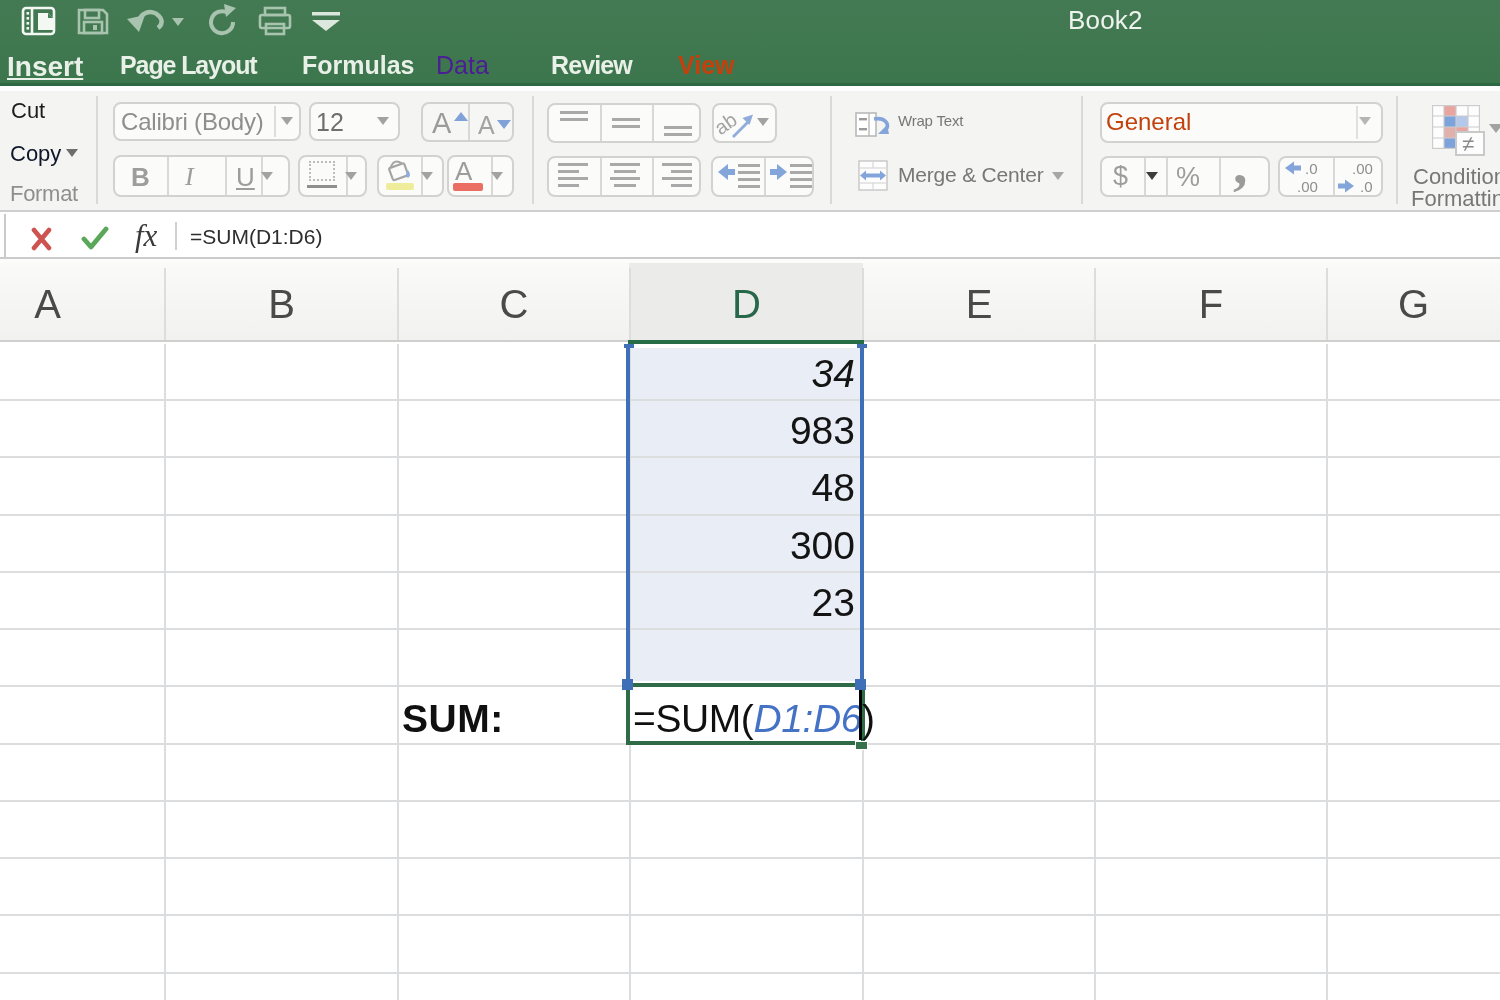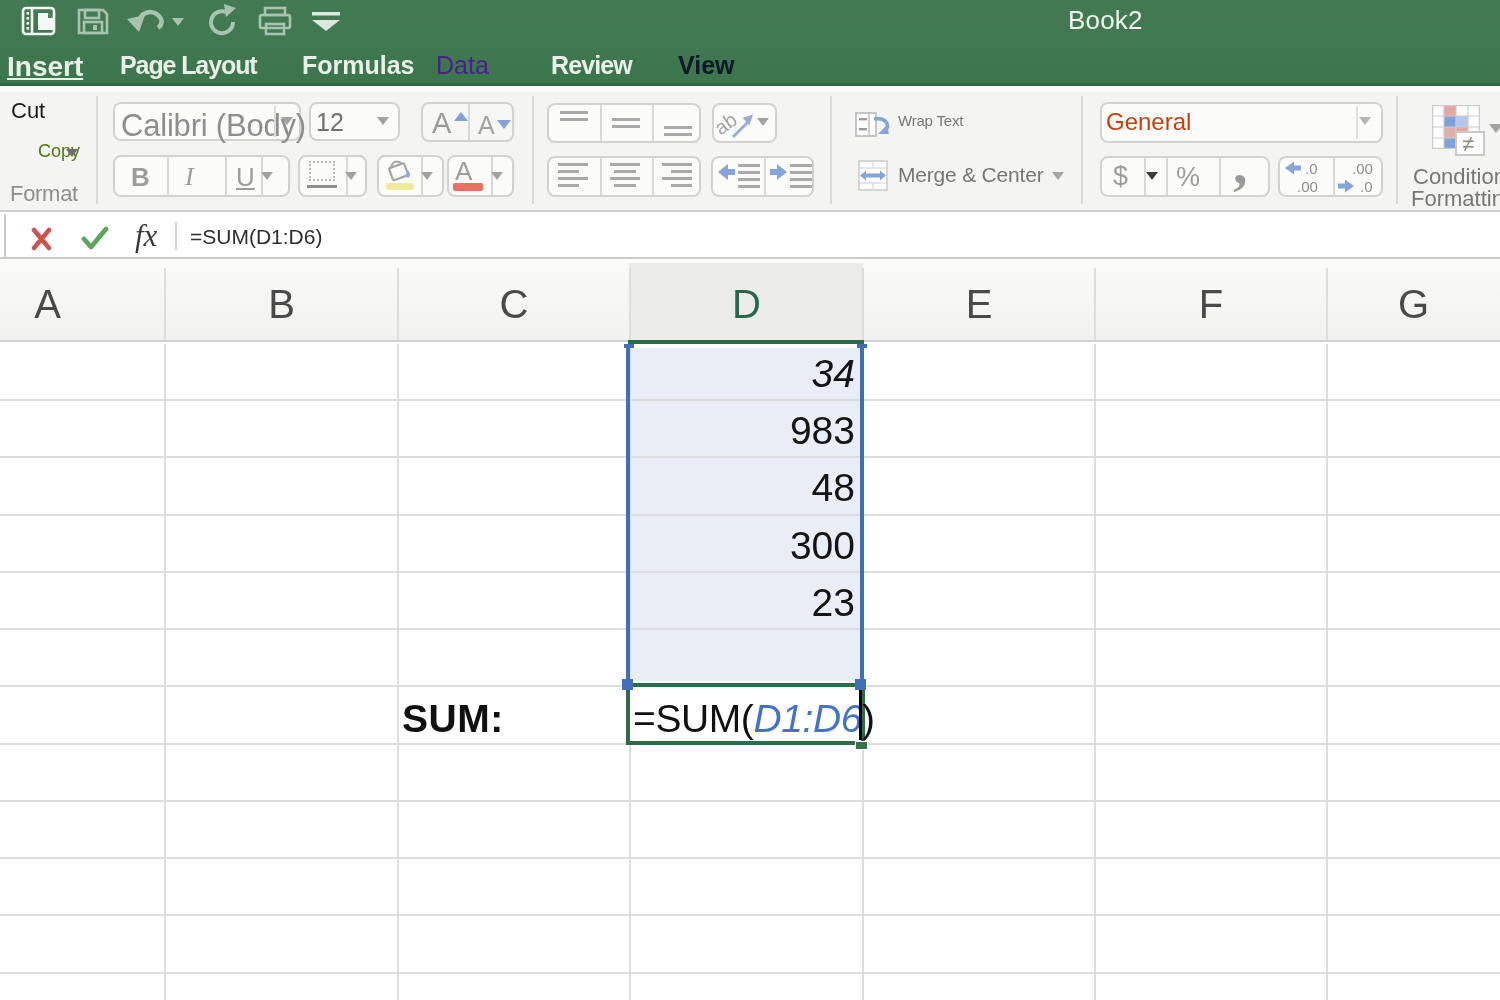--- a/index.html
+++ b/index.html
@@ -59,33 +59,33 @@
   <path d="M312 20 L340 20 L326 31 Z" fill="#dce8dd"></path>
 </svg>
 
 <div class="a" style="left:1068px;top:5px;font-size:26px;letter-spacing:0.2px;color:#eef3ee;">Book2</div>
 
 <div class="a" style="top:51px;left:7px;font-size:28px;font-weight:700;color:#e9f0e8;text-decoration:underline;">Insert</div>
 <div class="a" style="top:51px;left:120px;font-size:25px;font-weight:700;color:#e9f0e8;letter-spacing:-1.1px;">Page Layout</div>
 <div class="a" style="top:51px;left:302px;font-size:25px;font-weight:700;color:#e9f0e8;">Formulas</div>
 <div class="a" style="top:51px;left:436px;font-size:25px;font-weight:400;color:#4c1d95;">Data</div>
 <div class="a" style="top:51px;left:551px;font-size:25px;font-weight:700;color:#e9f0e8;letter-spacing:-0.9px;">Review</div>
-<div class="a" style="top:51px;left:678px;font-size:25px;font-weight:700;color:#0f172a;text-align:right;">View</div>
+<div class="a" style="top:51px;left:678px;font-size:25px;font-weight:700;color:#c2410c;text-align:right;">View</div>
 
 <div class="a" style="left:0;top:91px;width:1500px;height:119px;background:#f4f4f2;"></div>
 <div class="a" style="left:0;top:210px;width:1500px;height:2px;background:#cfcfcf;"></div>
 
 <div class="a" style="left:11px;top:98px;font-size:22px;color:#1c1c1c;">Cut</div>
-<div class="a" style="left:10px;top:141px;font-size:18px;color:#4d7c0f;margin-left:28px;">Copy</div>
+<div class="a" style="left:10px;top:141px;font-size:22px;color:#0f172a;">Copy</div>
 <div class="a dda" style="left:66px;top:149px;border-left-width:6px;border-right-width:6px;border-top-width:8px;border-top-color:#6e6e6e;"></div>
 <div class="a" style="left:10px;top:181px;font-size:22px;letter-spacing:-0.3px;color:#8f8f8f;">Format</div>
 <div class="sep" style="left:96px;"></div>
 
 <div class="btn" style="left:113px;top:102px;width:188px;height:39px;"></div>
-<div class="a" style="left:121px;top:108px;font-size:31px;letter-spacing:-0.2px;color:#8e8e8e;">Calibri (Body)</div>
+<div class="a" style="left:121px;top:108px;font-size:24px;letter-spacing:-0.2px;color:#8e8e8e;">Calibri (Body)</div>
 <div class="a" style="left:274px;top:106px;width:2px;height:31px;background:#dddddb;"></div>
 <div class="a dda" style="left:281px;top:117px;border-left-width:6px;border-right-width:6px;border-top-width:8px;border-top-color:#a2a2a2;"></div>
 <div class="btn" style="left:309px;top:102px;width:91px;height:39px;"></div>
 <div class="a" style="left:316px;top:108px;font-size:25px;color:#6f6f6f;">12</div>
 <div class="a dda" style="left:377px;top:117px;border-left-width:6px;border-right-width:6px;border-top-width:8px;border-top-color:#a2a2a2;"></div>
 
 <div class="btn" style="left:421px;top:102px;width:93px;height:40px;background:#f6f6f4;">
   <div class="seg" style="left:45px;"></div>
 </div>
 <div class="a" style="left:432px;top:107px;font-size:29px;color:#9b9b9b;">A</div>

